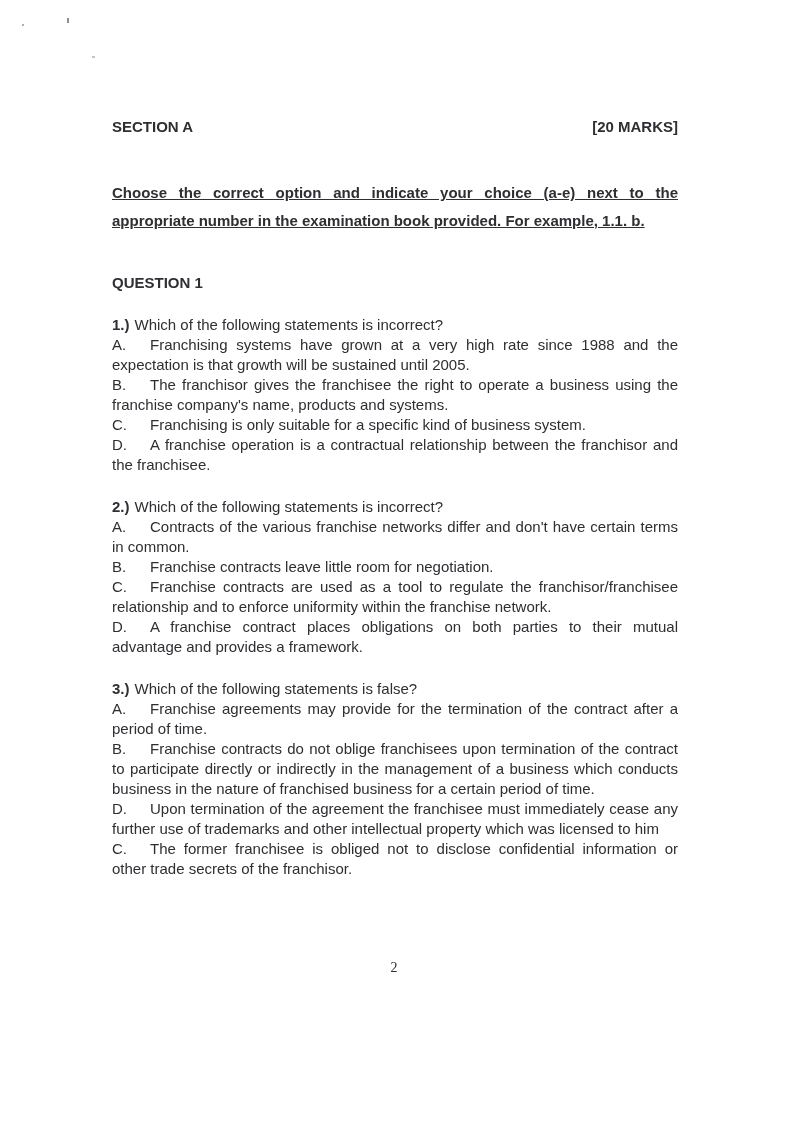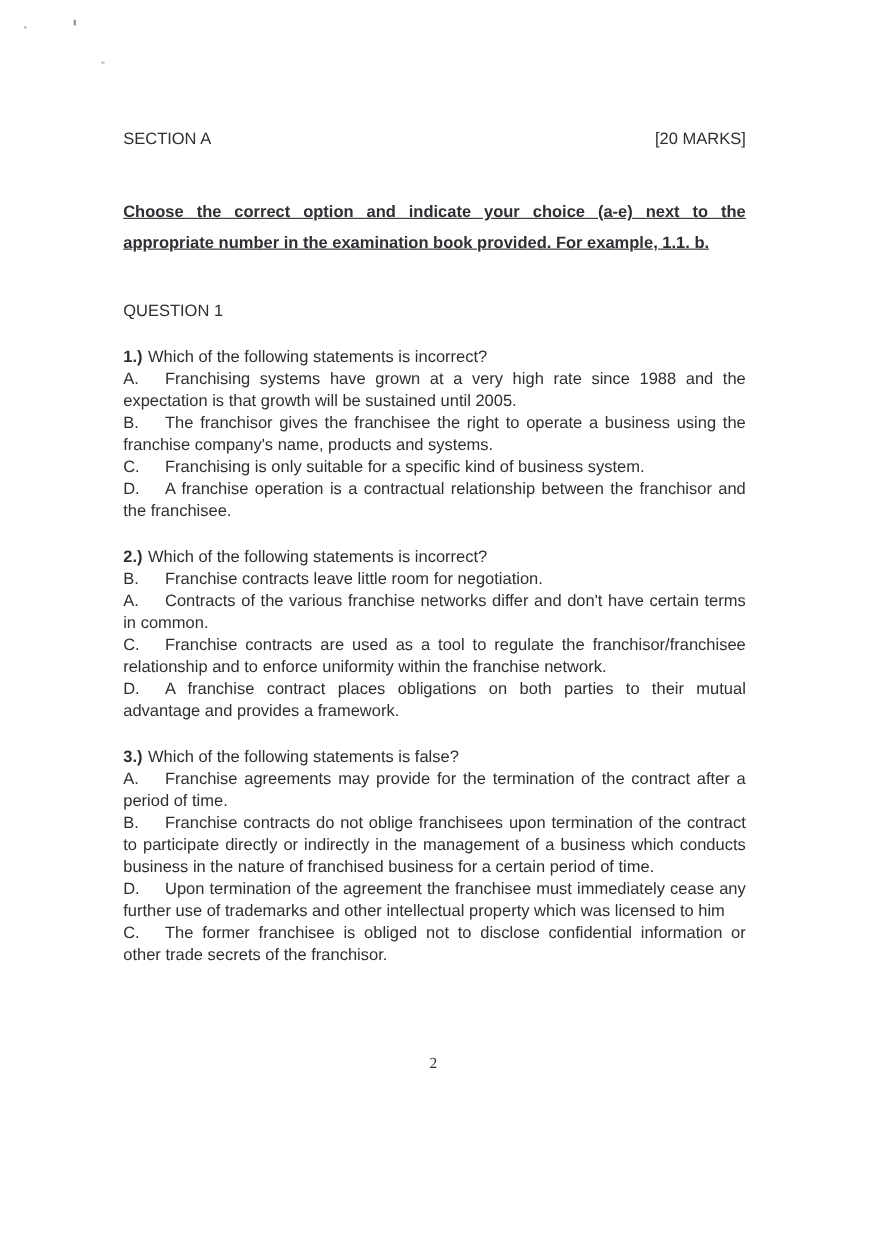--- a/index.html
+++ b/index.html
@@ -16,32 +16,32 @@
     font-family: "Liberation Sans", sans-serif;
     color: #2e2e33;
     font-size: 15px;
     line-height: 20px;
     box-sizing: border-box;
     padding: 117px 116px 0 112px;
   }
   .doc-header {
     display: flex;
     justify-content: space-between;
-    font-weight: normal;
+    font-weight: bold;
   }
   .intro {
     margin: 42px 0 0 0;
     font-weight: bold;
     line-height: 28px;
     text-align: justify;
     text-decoration: underline;
   }
   .question-heading {
     margin: 38px 0 0 0;
-    font-weight: normal;
+    font-weight: bold;
   }
   .question {
     margin: 22px 0 0 0;
   }
   .question.first {
   }
   .question p {
     margin: 0;
     text-align: justify;
   }
@@ -92,22 +92,22 @@
   <section class="question first">
     <p><span class="q-num">1.)</span><span>Which of the following statements is incorrect?</span></p>
     <p class="option"><span class="opt-letter">A.</span><span>Franchising systems have grown at a very high rate since 1988 and the expectation is that growth will be sustained until 2005.</span></p>
     <p class="option"><span class="opt-letter">B.</span><span>The franchisor gives the franchisee the right to operate a business using the franchise company's name, products and systems.</span></p>
     <p class="option"><span class="opt-letter">C.</span><span>Franchising is only suitable for a specific kind of business system.</span></p>
     <p class="option"><span class="opt-letter">D.</span><span>A franchise operation is a contractual relationship between the franchisor and the franchisee.</span></p>
   </section>
 
   <section class="question">
     <p><span class="q-num">2.)</span><span>Which of the following statements is incorrect?</span></p>
+    <p class="option"><span class="opt-letter">A.</span><span>Contracts of the various franchise networks differ and don't have certain terms in common.</span></p>
     <p class="option"><span class="opt-letter">B.</span><span>Franchise contracts leave little room for negotiation.</span></p>
-    <p class="option"><span class="opt-letter">A.</span><span>Contracts of the various franchise networks differ and don't have certain terms in common.</span></p>
     <p class="option"><span class="opt-letter">C.</span><span>Franchise contracts are used as a tool to regulate the franchisor/franchisee relationship and to enforce uniformity within the franchise network.</span></p>
     <p class="option"><span class="opt-letter">D.</span><span>A franchise contract places obligations on both parties to their mutual advantage and provides a framework.</span></p>
   </section>
 
   <section class="question">
     <p><span class="q-num">3.)</span><span>Which of the following statements is false?</span></p>
     <p class="option"><span class="opt-letter">A.</span><span>Franchise agreements may provide for the termination of the contract after a period of time.</span></p>
     <p class="option"><span class="opt-letter">B.</span><span>Franchise contracts do not oblige franchisees upon termination of the contract to participate directly or indirectly in the management of a business which conducts business in the nature of franchised business for a certain period of time.</span></p>
     <p class="option"><span class="opt-letter">D.</span><span>Upon termination of the agreement the franchisee must immediately cease any further use of trademarks and other intellectual property which was licensed to him</span></p>
     <p class="option"><span class="opt-letter">C.</span><span>The former franchisee is obliged not to disclose confidential information or other trade secrets of the franchisor.</span></p>

